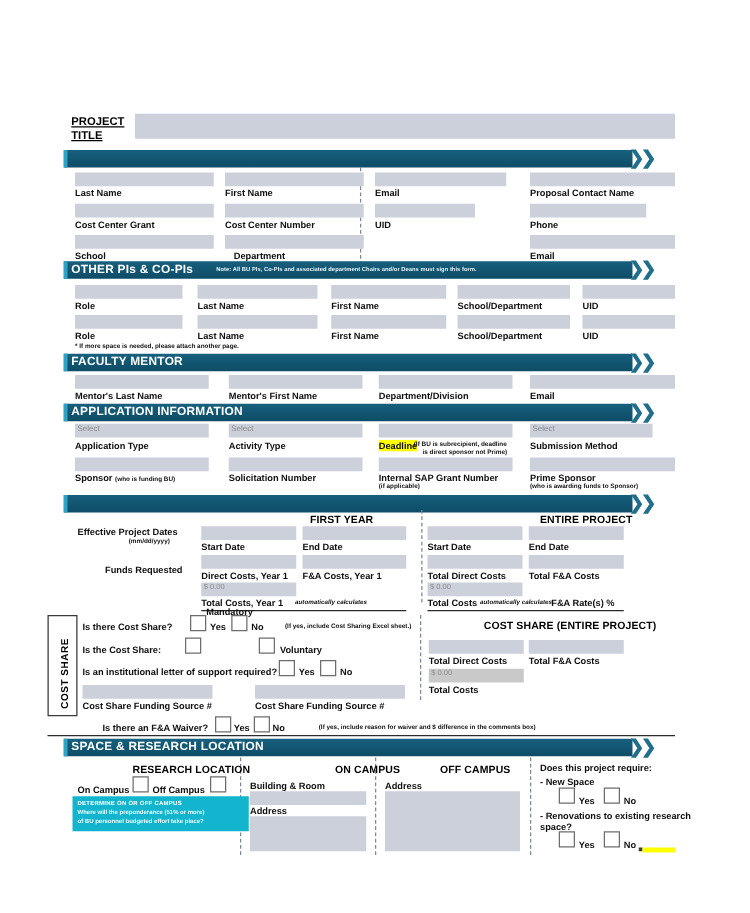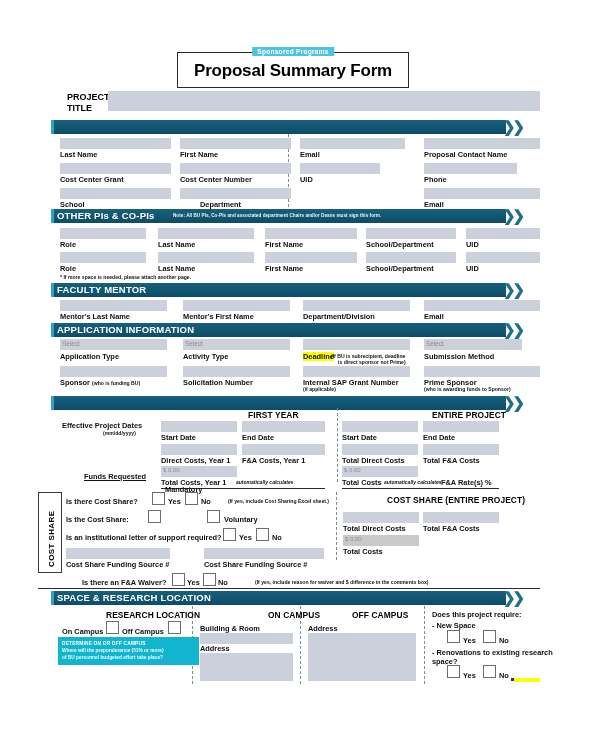--- a/index.html
+++ b/index.html
@@ -25,22 +25,22 @@
   .title-badge {
     position:absolute; left:50%; top:-6px; transform:translateX(-50%);
     background:#4ec3e0; color:#ffffff;
     font-size:6.5px; font-weight:bold; letter-spacing:.3px;
     padding:1px 5px 1px 5px; white-space:nowrap;
   }
   .title-text { font-size:17px; font-weight:bold; letter-spacing:-.2px; margin-top:3px; }
 
   
   .ptitle-label {
-    position:absolute; left:67px; top:92px;
-    font-size:9px; font-weight:bold; line-height:11px; width:52px;
+    position:absolute; left:57px; top:92px;
+    font-size:9px; font-weight:bold; line-height:11px; width:52px;text-decoration:underline;
   }
   .ptitle-field {
     position:absolute; left:108px; top:91px; width:432px; height:20px;
     background:#ccd0db;
   }
 
   
   .sec {
     position:absolute; height:14px; left:51px; width:489px;
   }
@@ -105,26 +105,20 @@
   .colhdr { position:absolute; font-size:8.4px; font-weight:bold; letter-spacing:.1px;margin-left:44px; }
 
   .yellow-mark { position:absolute; background:#ffff00; height:4px; }
   .yellow-dot { position:absolute; background:#3a3a3a; width:3px; height:3px; }
 </style>
 </head>
 <body>
 
 <div class="page">
 
-  <div class="title-wrap">
-    <div class="title-box">
-      <div class="title-badge">Sponsored Programs</div>
-      <div class="title-text">Proposal Summary Form</div>
-    </div>
-  </div>
 
   <div class="ptitle-label">
     <div>PROJECT</div>
     <div>TITLE</div>
   </div>
   <div class="ptitle-field"></div>
 
   <div class="sec" style="top:120px;">
     <div class="bar"></div>
     <div class="chev">❯❯</div>
@@ -153,21 +147,21 @@
   <div class="fld" style="left:300px; top:163px; width:80px;"></div>
   <div class="lbl" style="left:300px; top:175px;">UID</div>
 
   <div class="fld" style="left:424px; top:163px; width:93px;"></div>
   <div class="lbl" style="left:424px; top:175px;">Phone</div>
 
   <div class="fld" style="left:60px; top:188px; width:111px;"></div>
   <div class="lbl" style="left:60px; top:200px;">School</div>
 
   <div class="fld" style="left:180px; top:188px; width:111px;"></div>
-  <div class="lbl" style="left:180px; top:200px;padding-left:20px;">Department</div>
+  <div class="lbl" style="left:167px; top:200px;padding-left:20px;">Department</div>
 
   <div class="fld" style="left:424px; top:188px; width:116px;"></div>
   <div class="lbl" style="left:424px; top:200px;">Email</div>
 
   <div class="sec" style="top:209px;">
     <div class="bar"></div>
     <div class="txt">OTHER PIs &amp; CO-PIs</div>
     <div class="note" style="left:122px;">Note: All BU PIs, Co-PIs and associated department Chairs and/or Deans must sign this form.</div>
     <div class="chev">❯❯</div>
   </div>
@@ -267,21 +261,21 @@
     <div class="chev">❯❯</div>
   </div>
 
   <div class="colhdr" style="left:204px; top:410px;">FIRST YEAR</div>
   <div class="colhdr" style="left:388px; top:410px;">ENTIRE PROJECT</div>
 
   <div class="dash-v" style="left:337px; top:408px; height:74px;"></div>
 
   <div class="lbl" style="left:62px; top:421px;">Effective Project Dates</div>
   <div class="small" style="left:103px; top:430px;">(mm/dd/yyyy)</div>
-  <div class="lbl" style="left:84px; top:472px;text-decoration:underline;">Funds Requested</div>
+  <div class="lbl" style="left:84px; top:451px;">Funds Requested</div>
 
   <div class="fld" style="left:161px; top:421px; width:76px;"></div>
   <div class="lbl" style="left:161px; top:433px;">Start Date</div>
   <div class="fld" style="left:242px; top:421px; width:83px;"></div>
   <div class="lbl" style="left:242px; top:433px;">End Date</div>
 
   <div class="fld" style="left:161px; top:444px; width:76px;"></div>
   <div class="lbl" style="left:161px; top:456px;">Direct Costs, Year 1</div>
   <div class="fld" style="left:242px; top:444px; width:83px;"></div>
   <div class="lbl" style="left:242px; top:456px;">F&amp;A Costs, Year 1</div>

